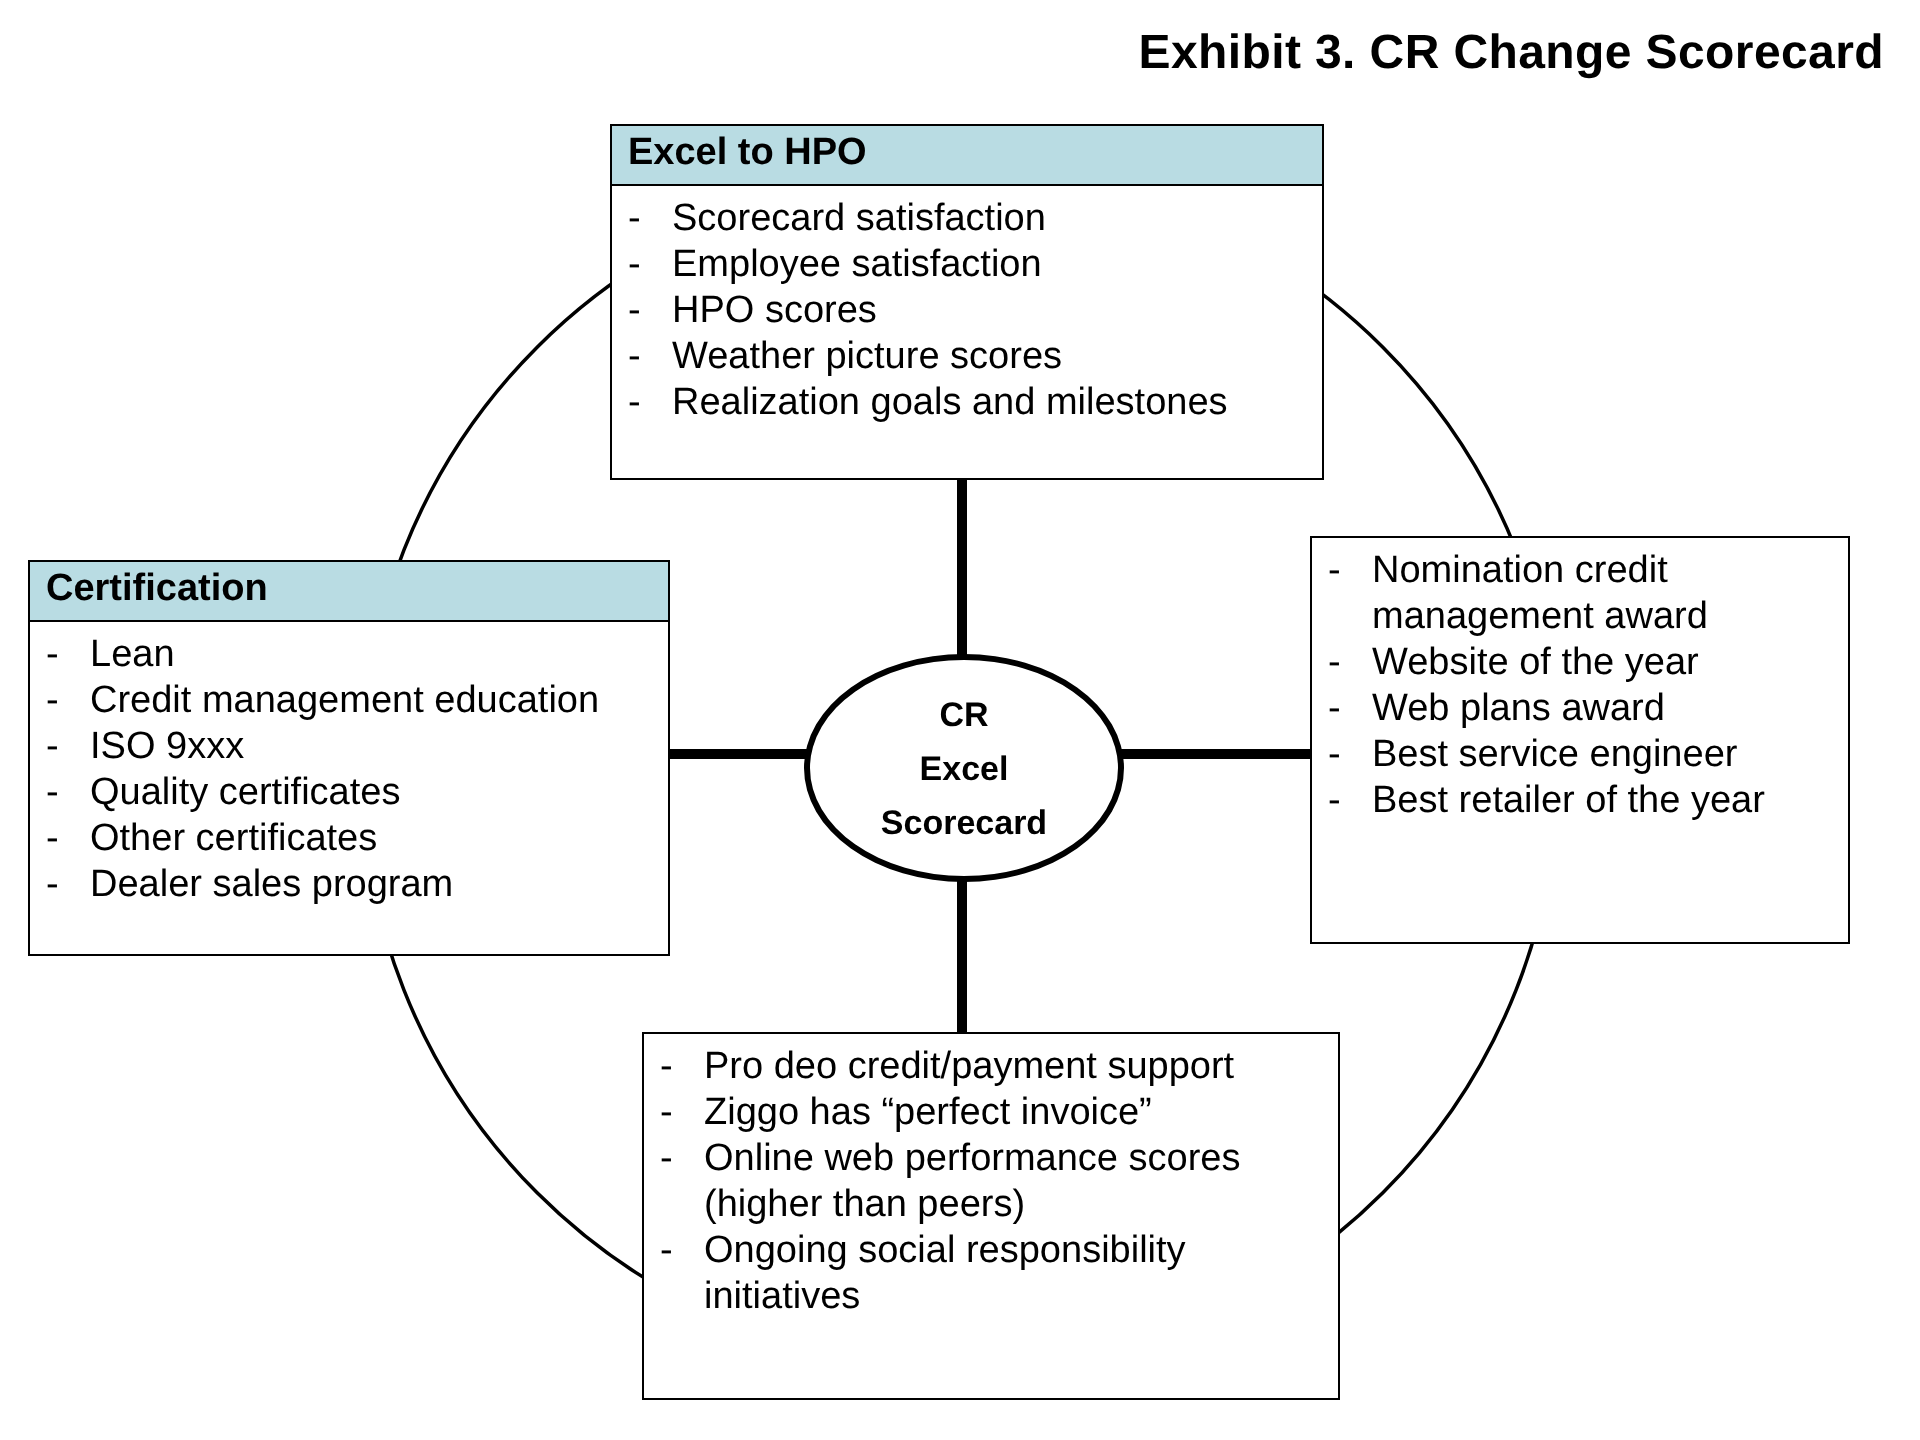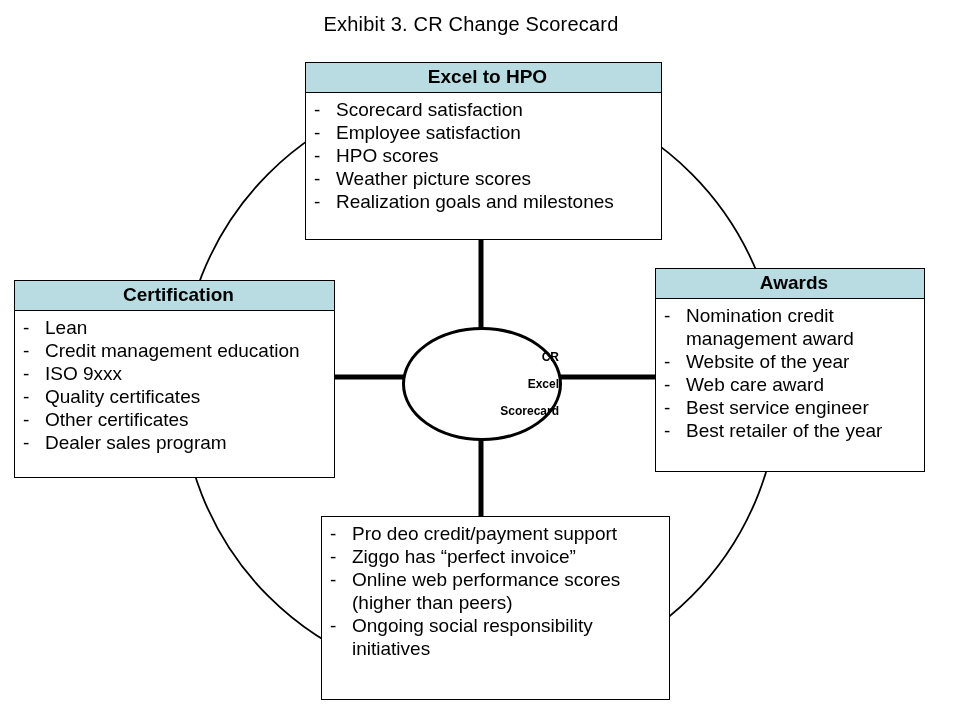--- a/index.html
+++ b/index.html
@@ -20,23 +20,23 @@
     width: 960px;
     height: 720px;
     overflow: hidden;
     background: var(--background);
   }
   .title {
     position: absolute;
     left: 0;
     right: 18px;
     top: 13px;
-    text-align: center;
-    font-size: 20px;
-    font-weight: normal;
+    text-align: right;
+    font-size: 24px;
+    font-weight: bold;
     letter-spacing: 0.2px;
   }
   svg.lines {
     position: absolute;
     left: 0;
     top: 0;
     width: 960px;
     height: 720px;
   }
   .box {
@@ -47,21 +47,20 @@
   }
   .box-header {
     background: var(--header-fill);
     border-bottom: 1.5px solid var(--border);
     height: 30px;
     line-height: 28px;
     font-size: 19px;
     font-weight: bold;
     padding-left: 8px;
     box-sizing: border-box;
-    text-align: center;
   }
   .box-body {
     padding: 5px 4px 0 8px;
     font-size: 19px;
     line-height: 23px;
   }
   .item {
     display: flex;
     align-items: flex-start;
   }
@@ -81,24 +80,24 @@
     left: 402px;
     top: 327px;
     width: 160px;
     height: 114px;
     border: 3px solid var(--border);
     border-radius: 50%;
     background: var(--background);
     box-sizing: border-box;
     display: flex;
     flex-direction: column;
-    align-items: flex-end;
+    align-items: center;
     justify-content: center;
     text-align: center;
-    font-size: 12px;
+    font-size: 17px;
     font-weight: bold;
     line-height: 27px;
   }
 </style>
 </head>
 <body>
 
 <div class="stage">
 
   <svg class="lines" viewBox="0 0 960 720" aria-hidden="true">
@@ -161,33 +160,32 @@
           <span class="txt">Other certificates</span>
         </div>
       <div class="item">
           <span class="dash">-</span>
           <span class="txt">Dealer sales program</span>
         </div>
     </div>
   </div>
 
   <div class="box" id="box-awards">
-    <div class="box-header">Awards</div>
     <div class="box-body">
       <div class="item">
           <span class="dash">-</span>
           <span class="txt">Nomination credit management award</span>
         </div>
       <div class="item">
           <span class="dash">-</span>
           <span class="txt">Website of the year</span>
         </div>
       <div class="item">
           <span class="dash">-</span>
-          <span class="txt">Web care award</span>
+          <span class="txt">Web plans award</span>
         </div>
       <div class="item">
           <span class="dash">-</span>
           <span class="txt">Best service engineer</span>
         </div>
       <div class="item">
           <span class="dash">-</span>
           <span class="txt">Best retailer of the year</span>
         </div>
     </div>

